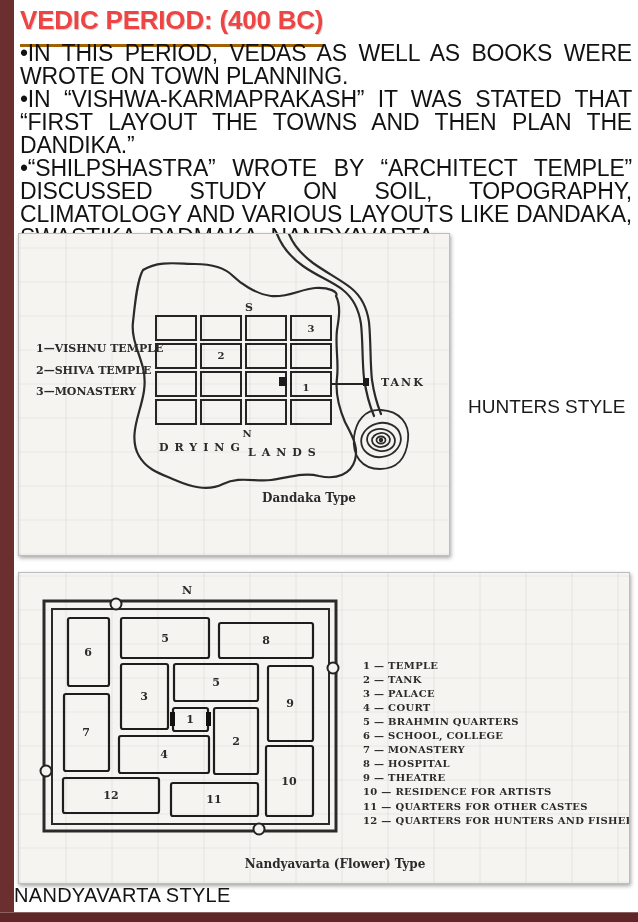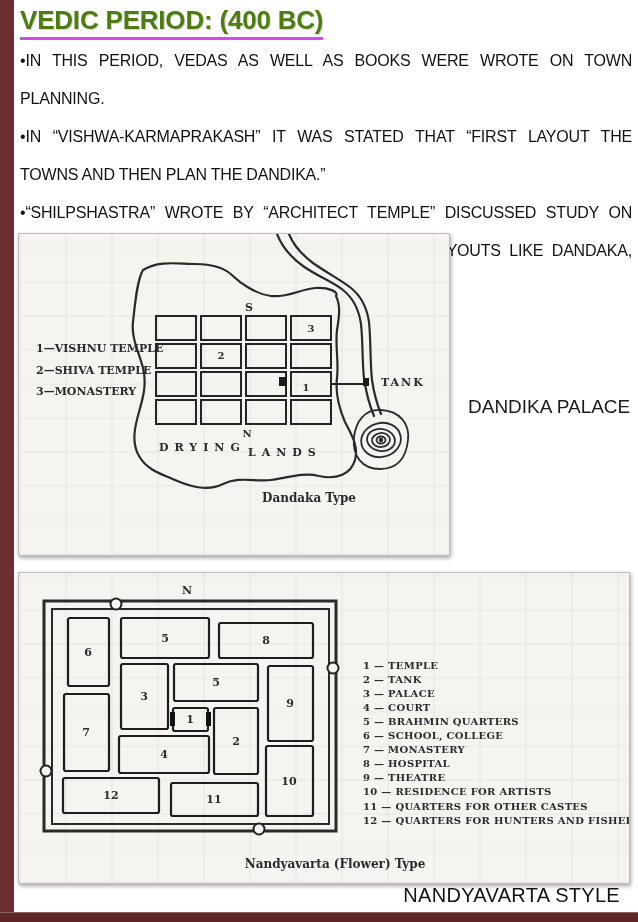--- a/index.html
+++ b/index.html
@@ -5,38 +5,38 @@
   html,body{margin:0;padding:0;}
   body{
     width:638px;height:922px;background:#ffffff;overflow:hidden;position:relative;
     font-family:"Liberation Sans", sans-serif;
   }
   .slide{position:absolute;inset:0;background:#ffffff;}
   .bar-left{position:absolute;left:0;top:0;width:14px;height:922px;background:#6b2f2f;}
   .bar-bottom{position:absolute;left:0;bottom:0;width:638px;height:9px;background:#5e2626;border-top:1px solid #8a6060;}
   .title{
     position:absolute;left:20px;top:5px;margin:0;
-    font-size:26px;font-weight:bold;color:#4d7c0f;letter-spacing:-0.2px;
-    border-bottom:3px solid #d946ef;padding-bottom:1px;display:inline-block;
+    font-size:26px;font-weight:bold;color:#ef4444;letter-spacing:-0.2px;
+    border-bottom:3px solid #a16207;padding-bottom:8px;display:inline-block;
     text-shadow:1px 1px 0 rgba(130,130,130,0.35);
   }
   .body-text{position:absolute;left:20px;top:42px;width:612px;color:#121212;}
-  .body-text p{margin:0;font-size:16px;line-height:38px;text-align:justify;letter-spacing:-0.2px;}
+  .body-text p{margin:0;font-size:23px;line-height:23px;text-align:justify;letter-spacing:-0.2px;}
   .figure{
     position:absolute;border:1px solid #bdbdbd;
     background:#f5f4f1;
     background-image:
       repeating-linear-gradient(90deg, rgba(90,90,90,0.05) 0 2px, transparent 2px 46px),
       repeating-linear-gradient(0deg, rgba(90,90,90,0.04) 0 2px, transparent 2px 34px);
     box-shadow:1px 2px 4px rgba(0,0,0,0.35);
   }
   .fig1{left:18px;top:233px;width:430px;height:321px;}
   .fig2{left:18px;top:572px;width:610px;height:310px;}
   .style-label-1{position:absolute;left:468px;top:396px;font-size:19px;color:#1a1a1a;}
-  .style-label-2{position:absolute;left:14px;top:884px;width:606px;text-align:right;font-size:20px;color:#141414;letter-spacing:0.3px;}
+  .style-label-2{position:absolute;left:14px;top:884px;width:606px;text-align:left;font-size:20px;color:#141414;letter-spacing:0.3px;}
   svg text{fill:#2b2b2b;}
   .hand{font-family:"DejaVu Serif", serif;font-weight:bold;}
   .spread{letter-spacing:6px;}
   .ink{stroke:#2a2a2a;fill:none;}
 </style>
 </head>
 <body>
 
 <div class="slide">
   <div class="bar-left"></div>
@@ -108,21 +108,21 @@
       <g>
         <text class="hand" font-size="11" x="17" y="118">1—VISHNU TEMPLE</text>
         <text class="hand" font-size="11" x="17" y="140">2—SHIVA TEMPLE</text>
         <text class="hand" font-size="11" x="17" y="161">3—MONASTERY</text>
       </g>
 
       <text class="hand" font-size="12" fill="#3f3f3f" x="243" y="268">Dandaka Type</text>
     </svg>
   </figure>
 
-  <div class="style-label-1">DANDIKA PALACE</div>
+  <div class="style-label-1">HUNTERS STYLE</div>
 
   <figure class="figure fig2" style="margin:0">
     <svg width="610" height="310" viewBox="0 0 610 310">
 
       <text class="hand" font-size="11" text-anchor="middle" x="168" y="21">N</text>
 
       <g class="ink">
         <rect x="25" y="28" width="292" height="230" stroke-width="3"></rect>
         <rect x="33" y="36" width="277" height="215" stroke-width="2"></rect>
       </g>

